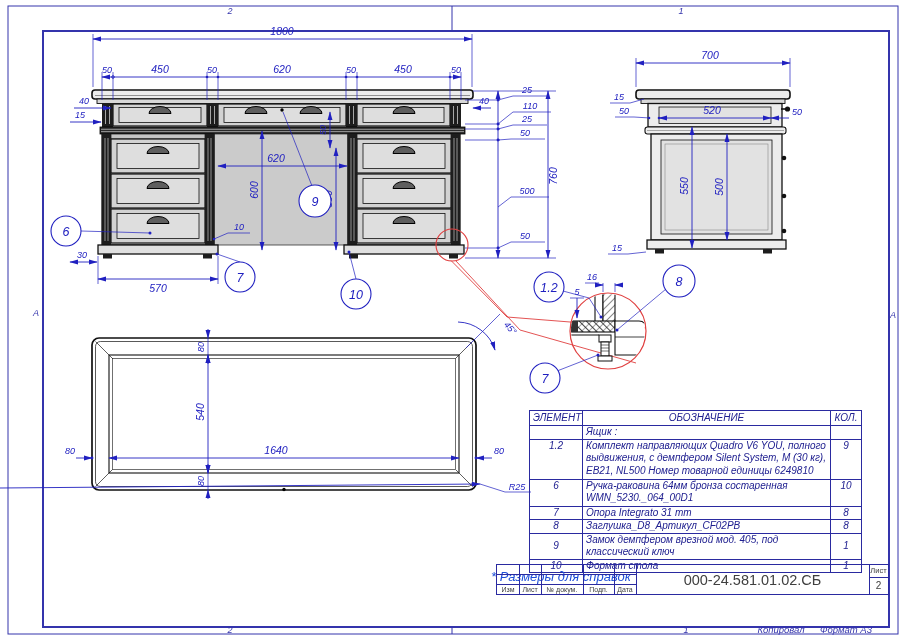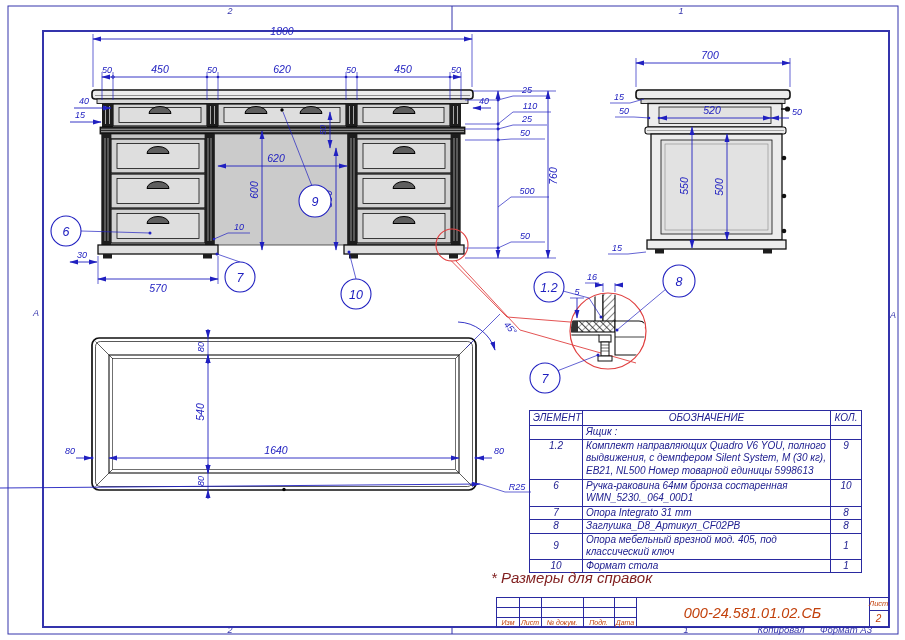--- a/index.html
+++ b/index.html
@@ -18,32 +18,32 @@
   
   #bom{position:absolute;left:529px;top:410px;width:333px;border-collapse:collapse;
        table-layout:fixed;color:#202090;font-style:italic;}
   #bom td,#bom th{border:1.2px solid #2a2aa0;padding:0 3px;font-size:10px;line-height:12.5px;
        font-weight:normal;overflow:hidden;vertical-align:middle;}
   #bom th{text-align:center;font-size:10px;}
   .c-el{width:46px;text-align:center;}
   .c-qty{width:24px;text-align:center;border-radius:6px;}
   .c-des{text-align:left;}
   
-  #tblock{position:absolute;left:496px;top:597px;width:391px;height:29px;
-          border:1.6px solid #2a2aa0;color:#c2410c;font-style:italic;}
+  #tblock{position:absolute;left:496px;top:564px;width:391px;height:29px;
+          border:1.6px solid #2a2aa0;color:#404040;}
   .tbl-v{position:absolute;top:0;bottom:0;width:0;border-left:1px solid #2a2aa0;}
   .tbl-h{position:absolute;left:0;height:0;border-top:1px solid #2a2aa0;}
   .tbl-cell{position:absolute;font-size:7px;text-align:center;line-height:9px;overflow:hidden;}
   #tb-doc{position:absolute;left:139px;top:0;width:233px;height:29px;display:flex;
           align-items:center;justify-content:center;font-size:14.5px;}
   #tb-sheet-label{position:absolute;left:372px;top:0;width:19px;height:12px;font-size:7.5px;
           text-align:center;line-height:12px;border-bottom:1px solid #2a2aa0;}
   #tb-sheet-val{position:absolute;left:372px;top:13px;width:19px;height:16px;font-size:10px;
           text-align:center;line-height:15px;}
-  #note{position:absolute;left:491px;top:569px;font-size:15px;font-style:italic;color:#7f1d1d;}
+  #note{position:absolute;left:491px;top:569px;font-size:13px;font-style:italic;color:#1d4ed8;}
 </style>
 </head>
 <body>
 
 <div id="sheet">
 <svg width="905" height="640" viewBox="0 0 905 640">
   <defs>
     <marker id="arr" viewBox="0 0 10 10" refX="9.2" refY="5" markerWidth="10" markerHeight="10" orient="auto-start-reverse">
       <path d="M0,2.2 L10,5 L0,7.8 z" fill="#2020c0"></path>
     </marker>
@@ -387,41 +387,41 @@
     <th class="c-des" style="">ОБОЗНАЧЕНИЕ</th>
     <th class="c-qty">КОЛ.</th>
   </tr>
   <tr style="height:13px">
     <td class="c-el"></td>
     <td class="c-des">Ящик :</td>
     <td class="c-qty"></td>
   </tr>
   <tr style="height:40px">
     <td class="c-el" style="vertical-align:top">1.2</td>
-    <td class="c-des" style="vertical-align:top">Комплект направляющих Quadro V6 YOU, полного выдвижения, с демпфером Silent System, М (30 кг), EB21, NL500 Номер товарной единицы 5998613</td>
+    <td class="c-des" style="vertical-align:top">Комплект направляющих Quadro V6 YOU, полного выдвижения, с демпфером Silent System, М (30 кг), EB21, NL500 Номер товарной единицы 6249810</td>
     <td class="c-qty" style="vertical-align:top">9</td>
   </tr>
   <tr style="height:27px">
     <td class="c-el" style="vertical-align:top">6</td>
     <td class="c-des" style="vertical-align:top">Ручка-раковина 64мм бронза состаренная WMN_5230._064_00D1</td>
     <td class="c-qty" style="vertical-align:top">10</td>
   </tr>
   <tr style="height:13px">
     <td class="c-el">7</td>
     <td class="c-des">Опора Integrato 31 mm</td>
     <td class="c-qty">8</td>
   </tr>
   <tr style="height:13px">
     <td class="c-el">8</td>
     <td class="c-des">Заглушка_D8_Артикул_CF02PB</td>
     <td class="c-qty">8</td>
   </tr>
   <tr style="height:13px">
     <td class="c-el">9</td>
-    <td class="c-des">Опора мебельный врезной мод. 405, под классический ключ</td>
+    <td class="c-des">Замок демпфером врезной мод. 405, под классический ключ</td>
     <td class="c-qty">1</td>
   </tr>
   <tr style="height:13px">
     <td class="c-el">10</td>
     <td class="c-des">Формат стола</td>
     <td class="c-qty">1</td>
   </tr>
 </tbody>
     </table>
 

